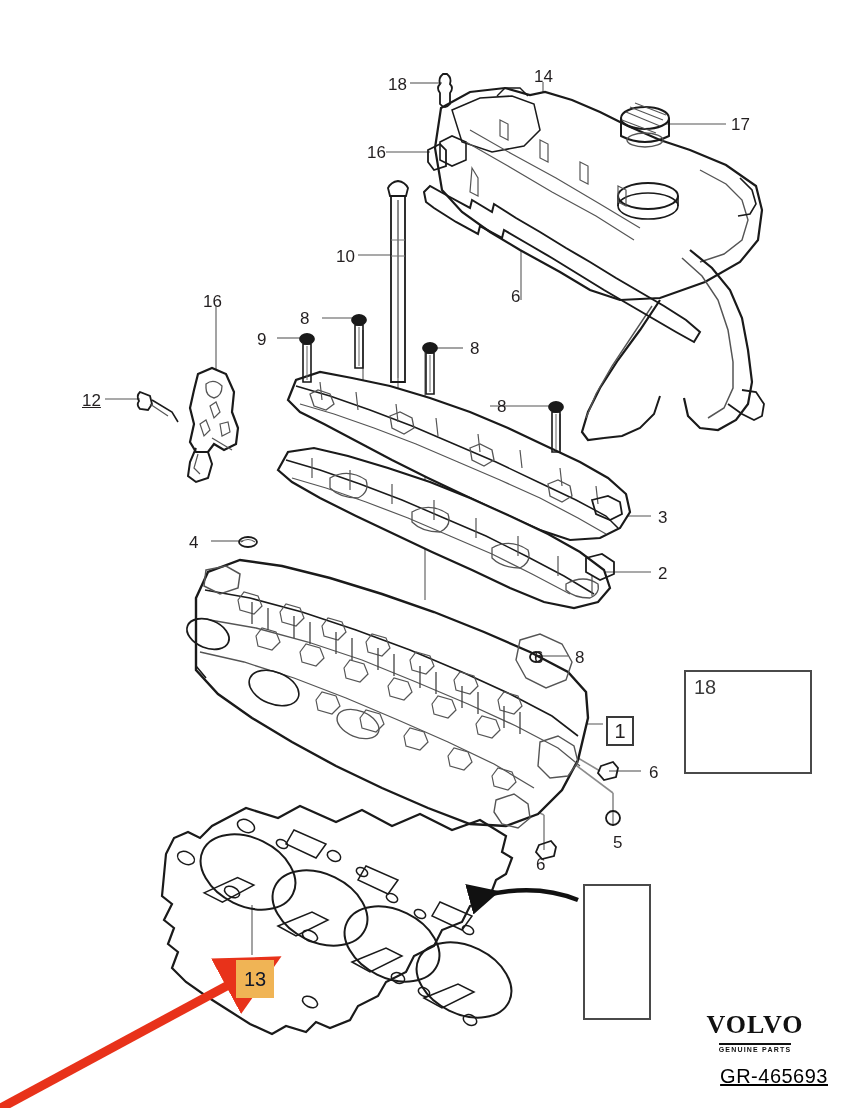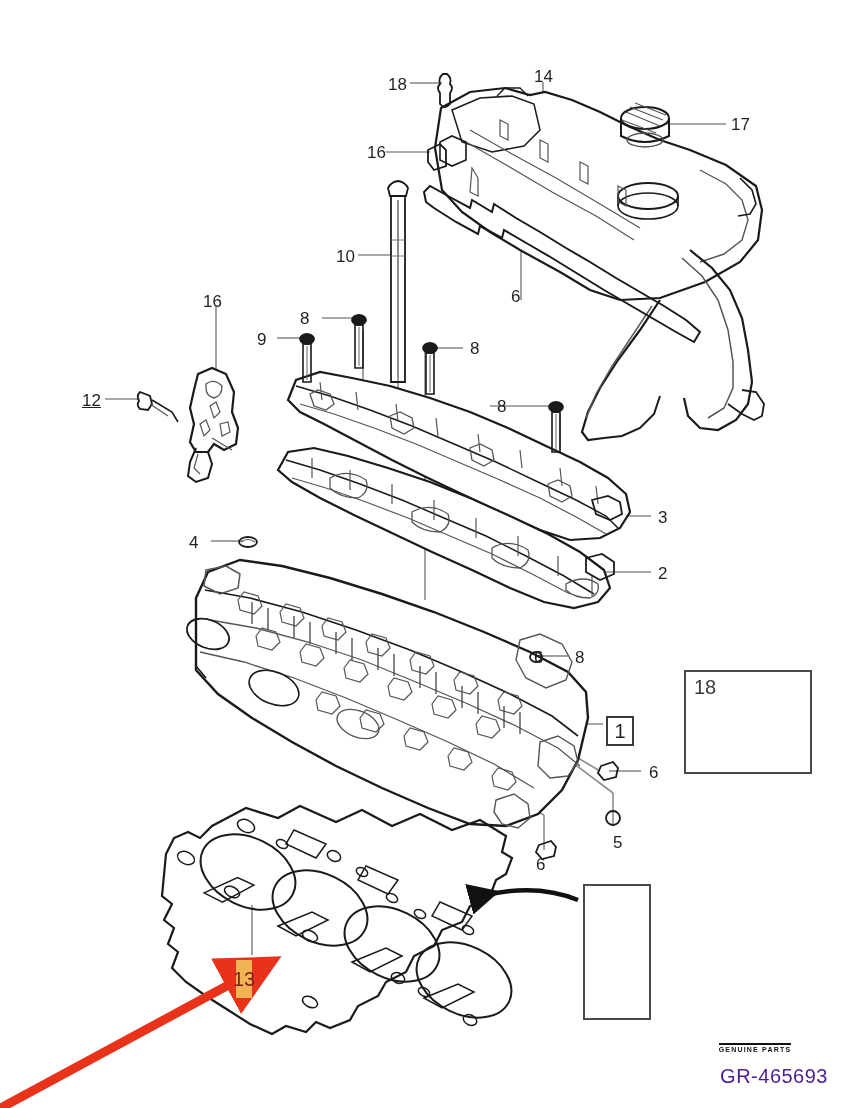--- a/index.html
+++ b/index.html
@@ -44,23 +44,23 @@
     height: 30px;
     display: flex;
     align-items: center;
     justify-content: center;
     box-sizing: border-box;
   }
   .callout-highlight {
     position: absolute;
     font-family: "Liberation Sans", sans-serif;
     font-size: 20px;
-    color: #7f1d1d;
+    color: #0f172a;
     background: #f0b455;
-    width: 16px;
+    width: 38px;
     height: 38px;
     display: flex;
     align-items: center;
     justify-content: center;
     box-sizing: border-box;
   }
   .panel {
     position: absolute;
     border: 2px solid #4a4a4a;
     background: #ffffff;
@@ -97,22 +97,23 @@
     border-top: 2px solid #111;
     padding-top: 1px;
     display: inline-block;
   }
   #ref-code {
     position: absolute;
     right: 30px;
     bottom: 20px;
     font-family: "Liberation Sans", sans-serif;
     font-size: 20px;
-    color: #4c1d95;
+    color: #000000;
     letter-spacing: 0.5px;
+    text-decoration: underline;
   }
 </style>
 </head>
 <body>
 
 <div id="page">
 
   <svg id="diagram-svg" viewBox="0 0 858 1108" xmlns="http://www.w3.org/2000/svg">
 
     <defs>
@@ -431,18 +432,19 @@
   <div class="callout" style="left:575px; top:649px;">8</div>
   <div class="callout" style="left:649px; top:764px;">6</div>
   <div class="callout" style="left:613px; top:834px;">5</div>
   <div class="callout" style="left:536px; top:856px;">6</div>
 
   <div class="callout-boxed" style="left:606px; top:716px;">1</div>
 
   <div class="callout-highlight" style="left:236px; top:960px;">13</div>
 
   <div id="brand">
+    <div id="brand-word">VOLVO</div>
     <div id="brand-sub">GENUINE PARTS</div>
   </div>
 
   <div id="ref-code">GR-465693</div>
 
 </div>
 
 </body></html>

